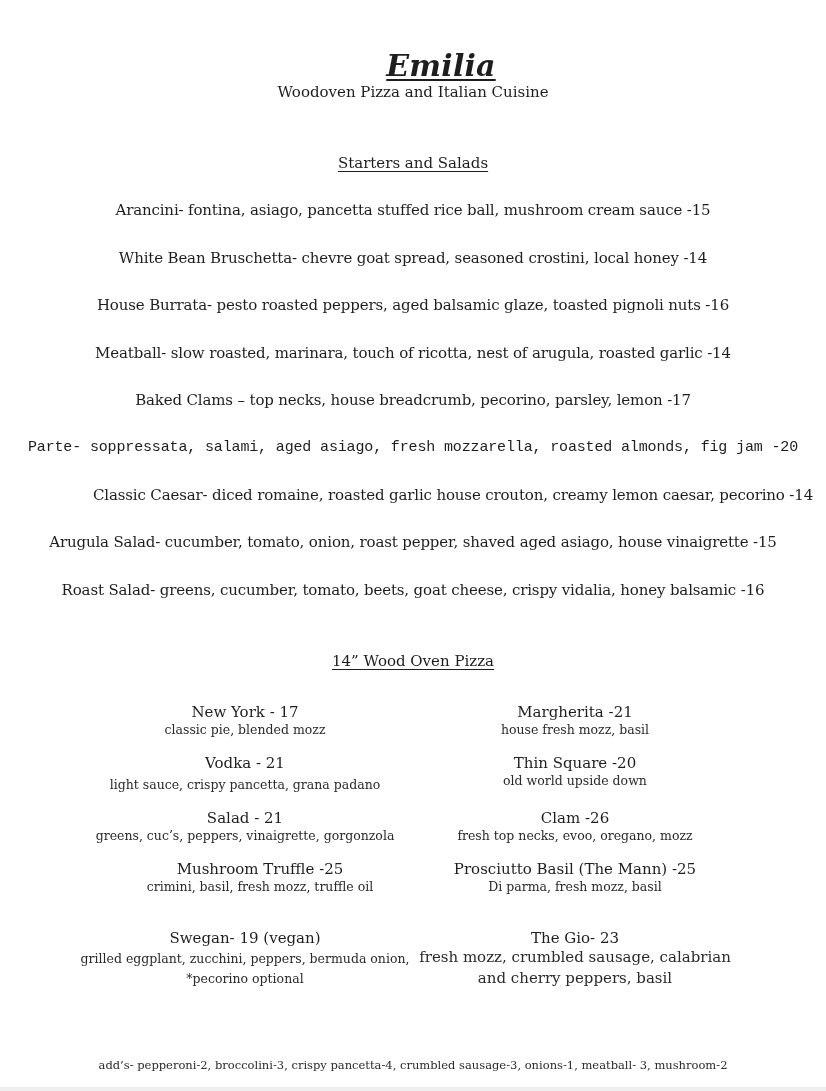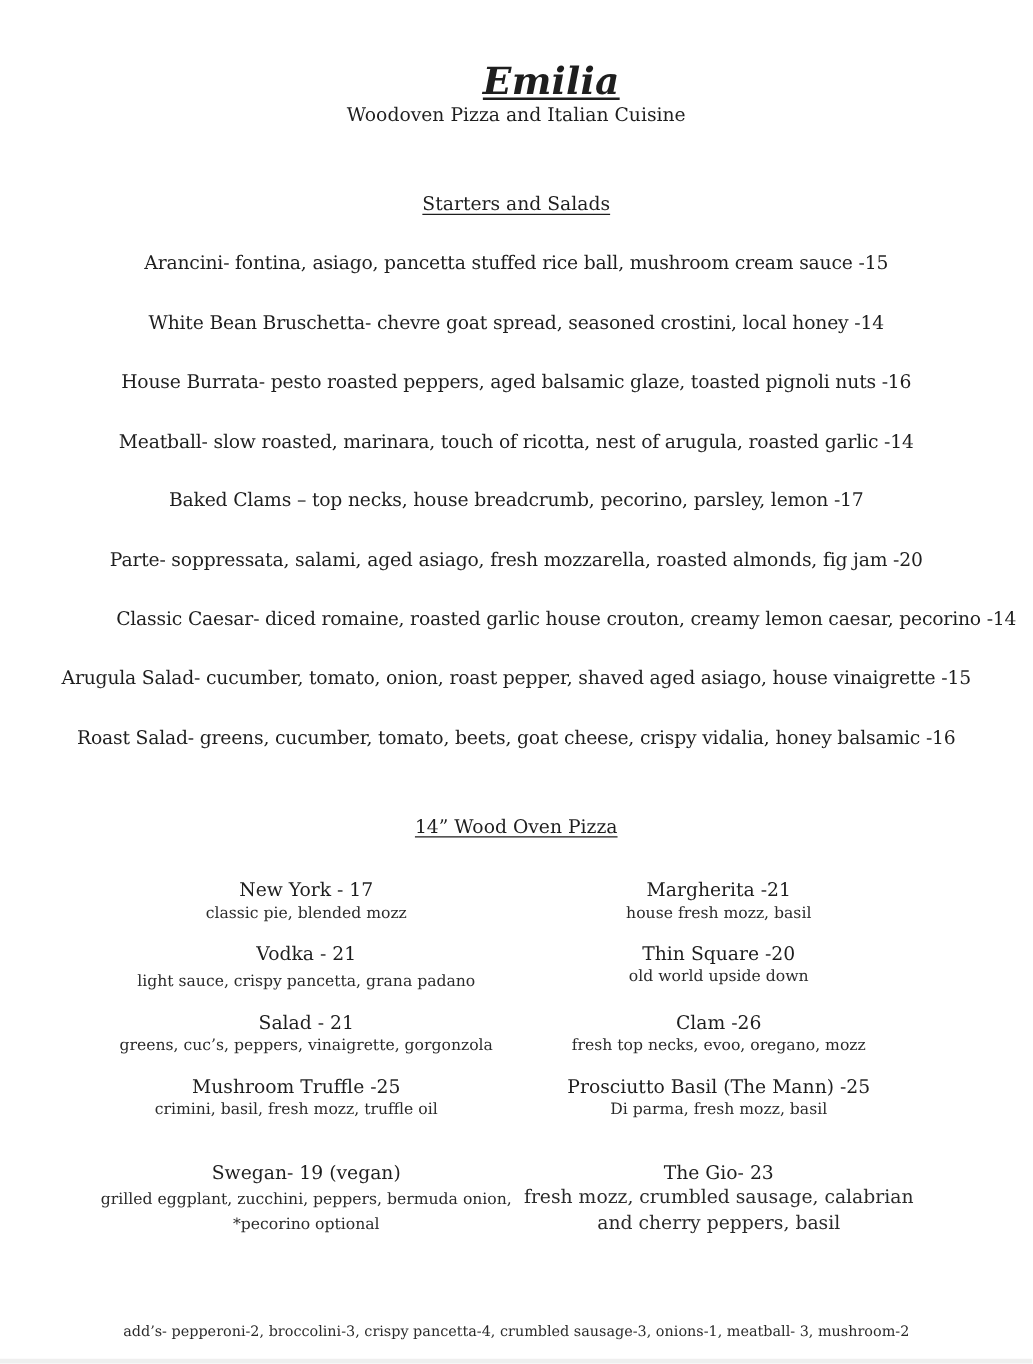--- a/index.html
+++ b/index.html
@@ -92,40 +92,40 @@
   <div class="abs title">Emilia</div>
   <div class="abs subtitle">Woodoven Pizza and Italian Cuisine</div>
 
   <div class="abs section-heading" style="top:154px;">Starters and Salads</div>
 
   <div class="abs starter" style="top:201px;">Arancini-  fontina, asiago, pancetta stuffed rice ball, mushroom cream sauce -15</div>
   <div class="abs starter" style="top:249px;">White Bean Bruschetta- chevre goat spread, seasoned crostini, local honey -14</div>
   <div class="abs starter" style="top:296px;">House Burrata- pesto roasted peppers, aged balsamic glaze, toasted pignoli nuts -16</div>
   <div class="abs starter" style="top:344px;">Meatball- slow roasted, marinara, touch of ricotta, nest of arugula, roasted garlic  -14</div>
   <div class="abs starter" style="top:391px;">Baked Clams – top necks, house breadcrumb, pecorino, parsley, lemon -17</div>
-  <div class="abs starter" style="top:439px;">Parte- soppressata, salami, aged asiago, fresh mozzarella, roasted almonds, fig jam -20</div>
+  <div class="abs starter" style="top:439px;font-family:Liberation Mono, monospace;">Parte- soppressata, salami, aged asiago, fresh mozzarella, roasted almonds, fig jam -20</div>
   <div class="abs starter" style="top:486px;margin-left:40px;">Classic Caesar- diced romaine, roasted garlic house crouton, creamy lemon caesar, pecorino -14</div>
   <div class="abs starter" style="top:533px;">Arugula Salad- cucumber, tomato, onion, roast pepper, shaved aged asiago, house vinaigrette -15</div>
   <div class="abs starter" style="top:581px;">Roast Salad- greens, cucumber, tomato, beets, goat cheese, crispy vidalia, honey balsamic -16</div>
 
   <div class="abs section-heading" style="top:652px;text-align:center;">14” Wood Oven Pizza</div>
 
   <div class="pizza-col" style="left:45px; width:400px; top:703px;">
     <div class="pizza-name">New York - 17</div>
     <div class="pizza-desc">classic pie, blended mozz</div>
   </div>
   <div class="pizza-col" style="left:45px; width:400px; top:754px;">
     <div class="pizza-name">Vodka - 21</div>
     <div class="pizza-desc" style="margin-top:4px;">light sauce, crispy pancetta, grana padano</div>
   </div>
   <div class="pizza-col" style="left:45px; width:400px; top:809px;">
     <div class="pizza-name">Salad - 21</div>
     <div class="pizza-desc">greens, cuc’s, peppers, vinaigrette, gorgonzola</div>
   </div>
-  <div class="pizza-col" style="left:37px; width:400px; top:860px;">
+  <div class="pizza-col" style="left:60px; width:400px; top:860px;">
     <div class="pizza-name">Mushroom Truffle  -25</div>
     <div class="pizza-desc">crimini, basil, fresh mozz, truffle oil</div>
   </div>
   <div class="pizza-col" style="left:45px; width:400px; top:929px;">
     <div class="pizza-name">Swegan- 19 (vegan)</div>
     <div class="pizza-desc" style="margin-top:3px;">grilled eggplant, zucchini, peppers, bermuda onion,</div>
     <div class="pizza-desc" style="margin-top:2px;">*pecorino optional</div>
   </div>
 
   <div class="pizza-col" style="left:375px; width:400px; top:703px;">

